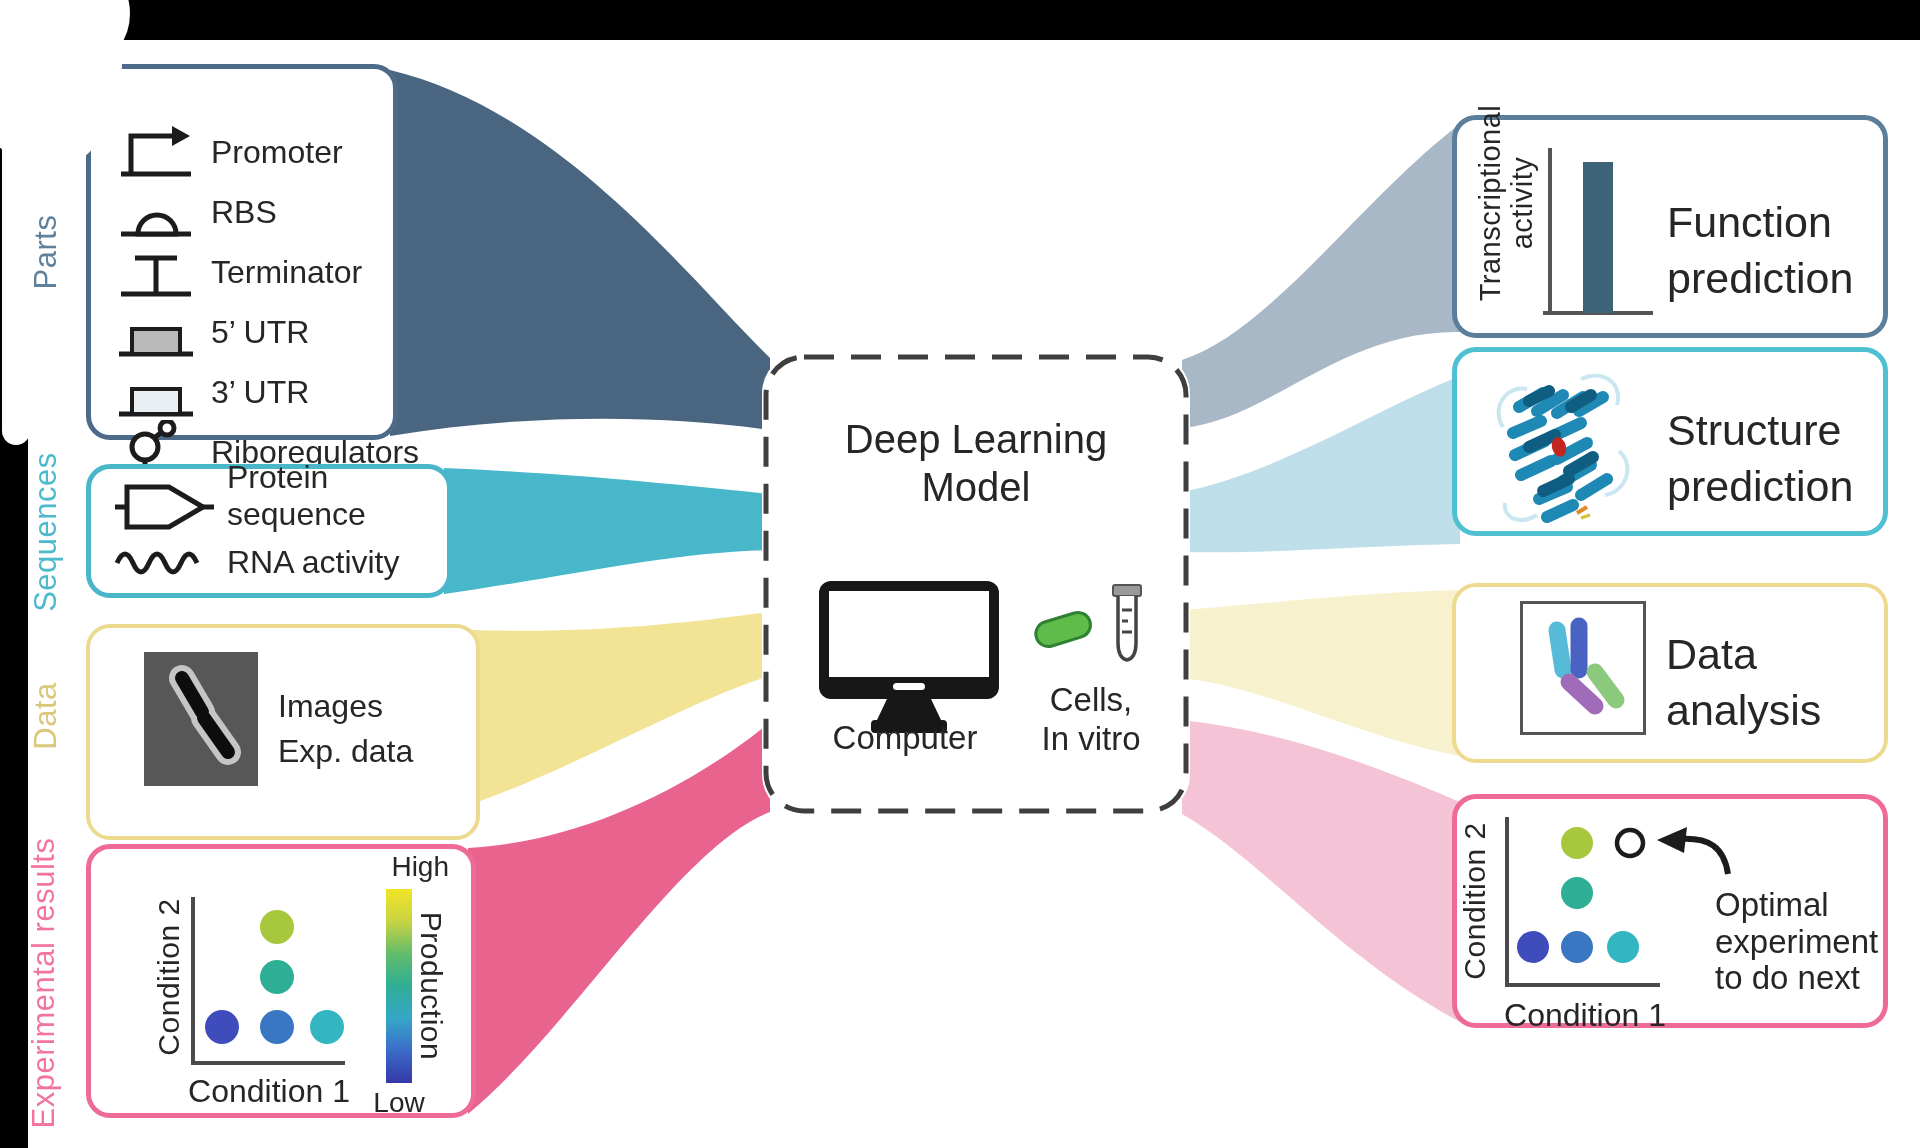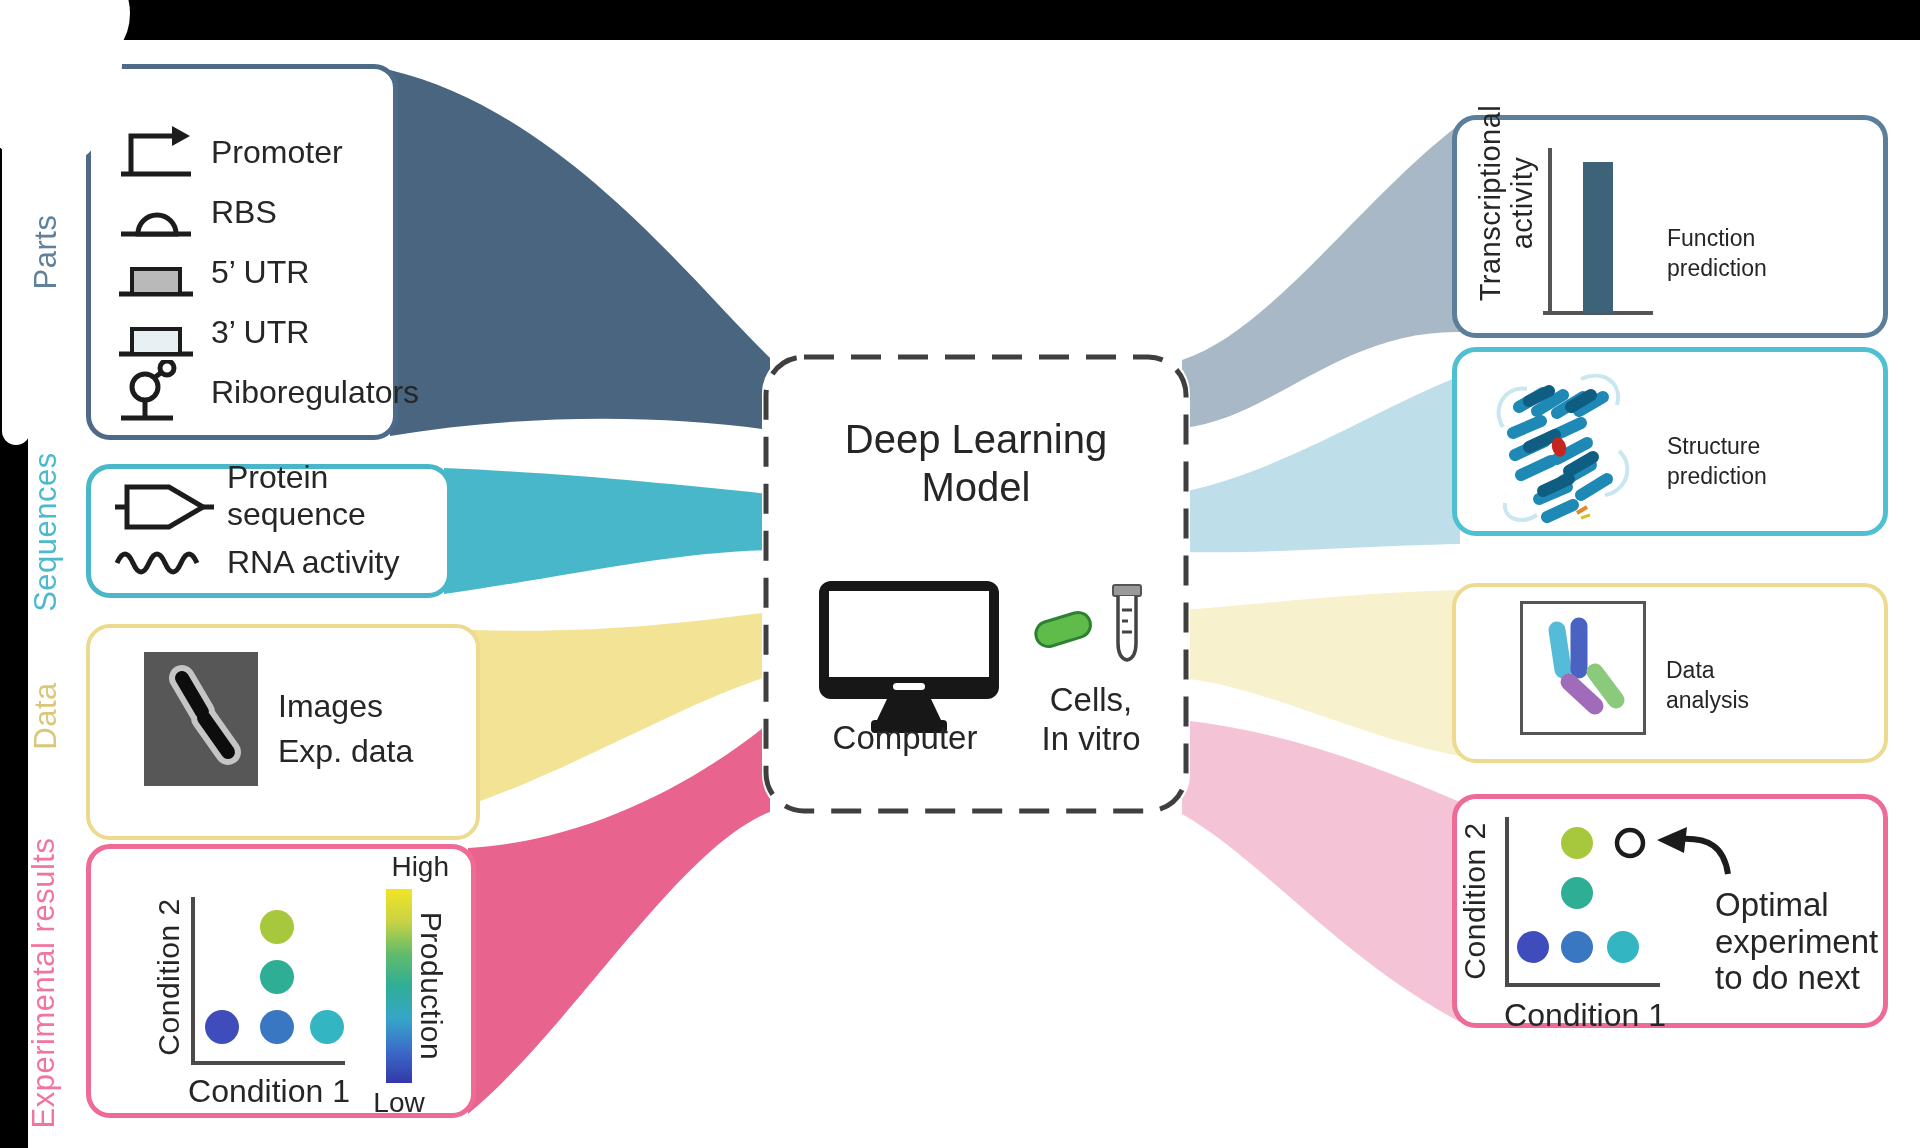--- a/index.html
+++ b/index.html
@@ -69,21 +69,21 @@
 
   
   .model-border { position:absolute; left:0; top:0; }
   .model-title { position:absolute; left:0; top:62px; width:100%; text-align:center; font-size:40px; line-height:1.2; }
   .computer-wrap { position:absolute; left:56px; top:226px; }
   .computer-label { position:absolute; left:58px; top:366px; width:170px; text-align:center; font-size:33px; }
   .cells-wrap { position:absolute; left:265px; top:230px; }
   .cells-label { position:absolute; left:254px; top:328px; width:150px; text-align:center; font-size:33px; line-height:1.18; }
 
   
-  .rtext { position:absolute; left:210px; font-size:23px; line-height:1.3;margin-top:29px; }
+  .rtext { position:absolute; left:210px; font-size:43px; line-height:1.3; }
   .function-text  { top:75px; }
   .structure-text { top:51px; }
   .analysis-text  { top:40px; }
   .optimal-text   { position:absolute; left:258px; top:88px; font-size:33px; line-height:1.11; }
   .ta-vlabel { position:absolute; left:-65px; top:51px; width:230px; height:64px; font-size:29px; line-height:1.1; text-align:center; }
   .function-chart { position:absolute; left:70px; top:20px; }
   .protein-wrap { position:absolute; left:28px; top:15px; }
   .seg-frame { position:absolute; left:64px; top:14px; width:126px; height:134px; border:3px solid #555; background:#fff; }
   .opt-chart { position:absolute; left:0; top:0; }
   .cond2-right { position:absolute; left:-82px; top:86px; width:200px; height:32px; font-size:30px; }
@@ -125,20 +125,27 @@
           <polygon points="57,4 75,14 57,24" fill="#1c1c1c"></polygon>
         </svg>
         <span class="row-label">Promoter</span>
       </div>
       <div class="part-row">
         <svg class="glyph" width="82" height="60" viewBox="0 0 82 60">
           <path d="M6,52 H76" stroke="#1c1c1c" stroke-width="5" fill="none"></path>
           <path d="M23,52 A19,19 0 0 1 61,52 Z" fill="#fff" stroke="#1c1c1c" stroke-width="5"></path>
         </svg>
         <span class="row-label">RBS</span>
+      </div>
+      <div class="part-row">
+        <svg class="glyph" width="82" height="60" viewBox="0 0 82 60">
+          <path d="M6,52 H76" stroke="#1c1c1c" stroke-width="5" fill="none"></path>
+          <path d="M41,52 V16 M20,16 H62" stroke="#1c1c1c" stroke-width="5" fill="none"></path>
+        </svg>
+        <span class="row-label">Terminator</span>
       </div>
       <div class="part-row">
         <svg class="glyph" width="82" height="60" viewBox="0 0 82 60">
           <path d="M4,52 H78" stroke="#1c1c1c" stroke-width="5" fill="none"></path>
           <rect x="17" y="27" width="48" height="25" fill="#b9b9b9" stroke="#1c1c1c" stroke-width="4"></rect>
         </svg>
         <span class="row-label">5’ UTR</span>
       </div>
       <div class="part-row">
         <svg class="glyph" width="82" height="60" viewBox="0 0 82 60">

